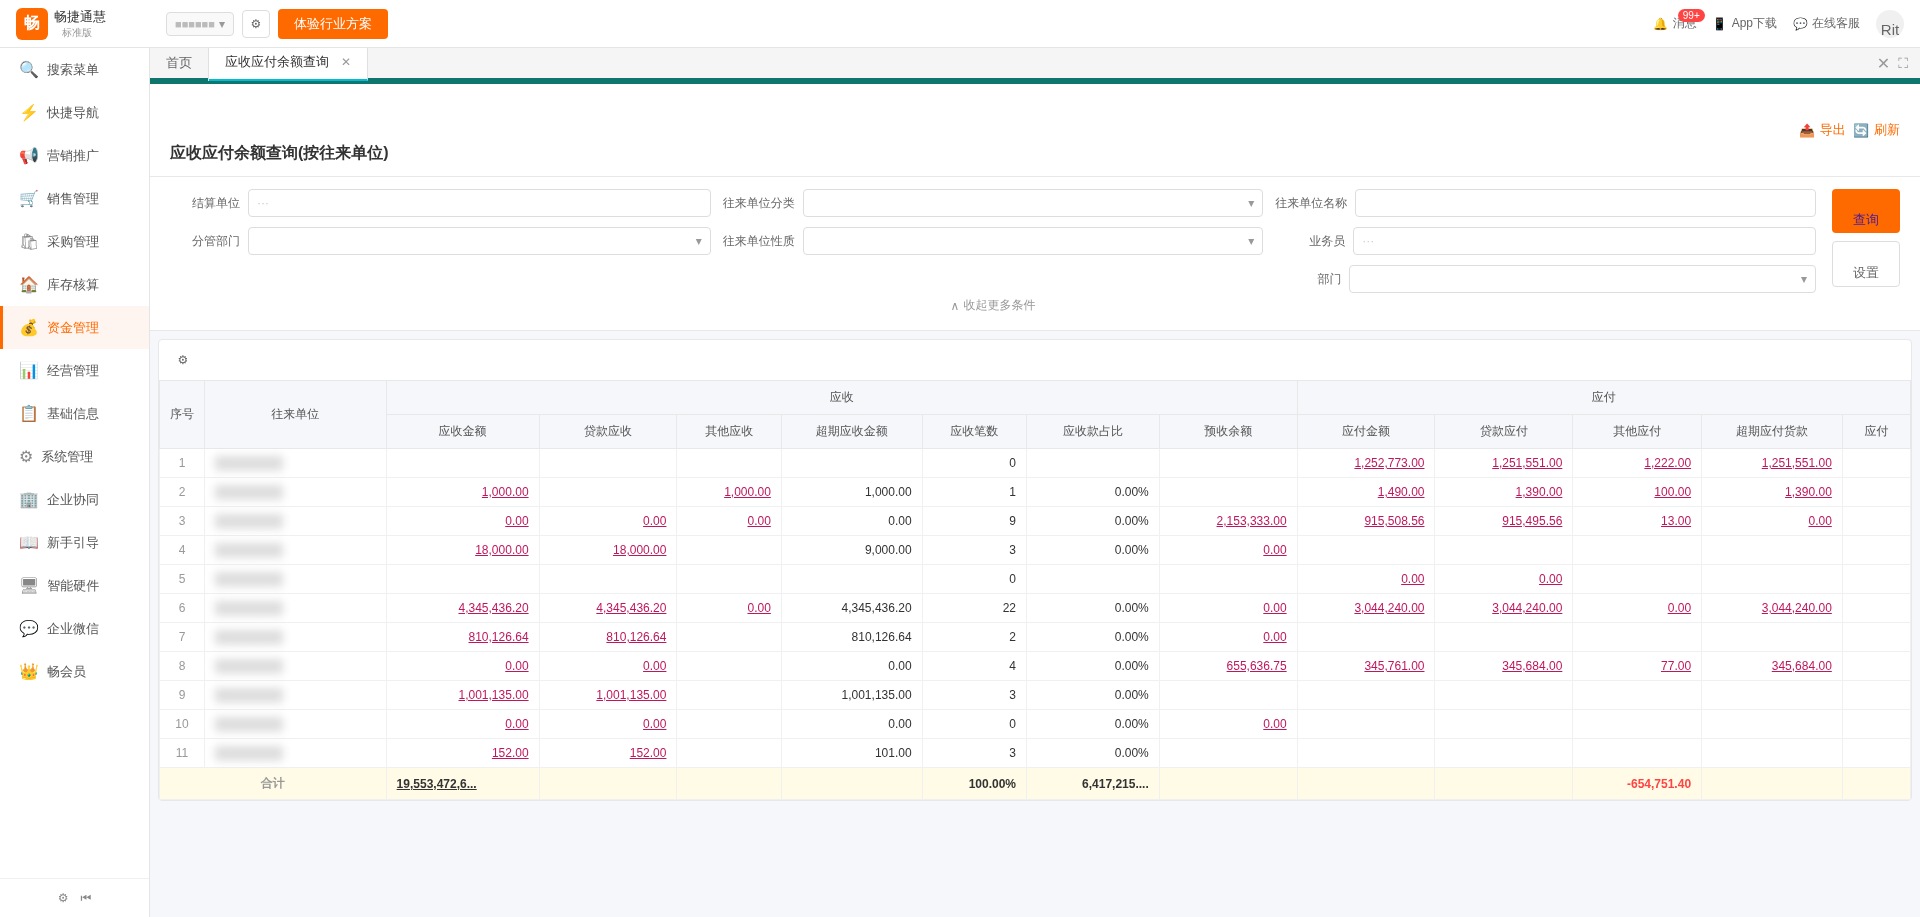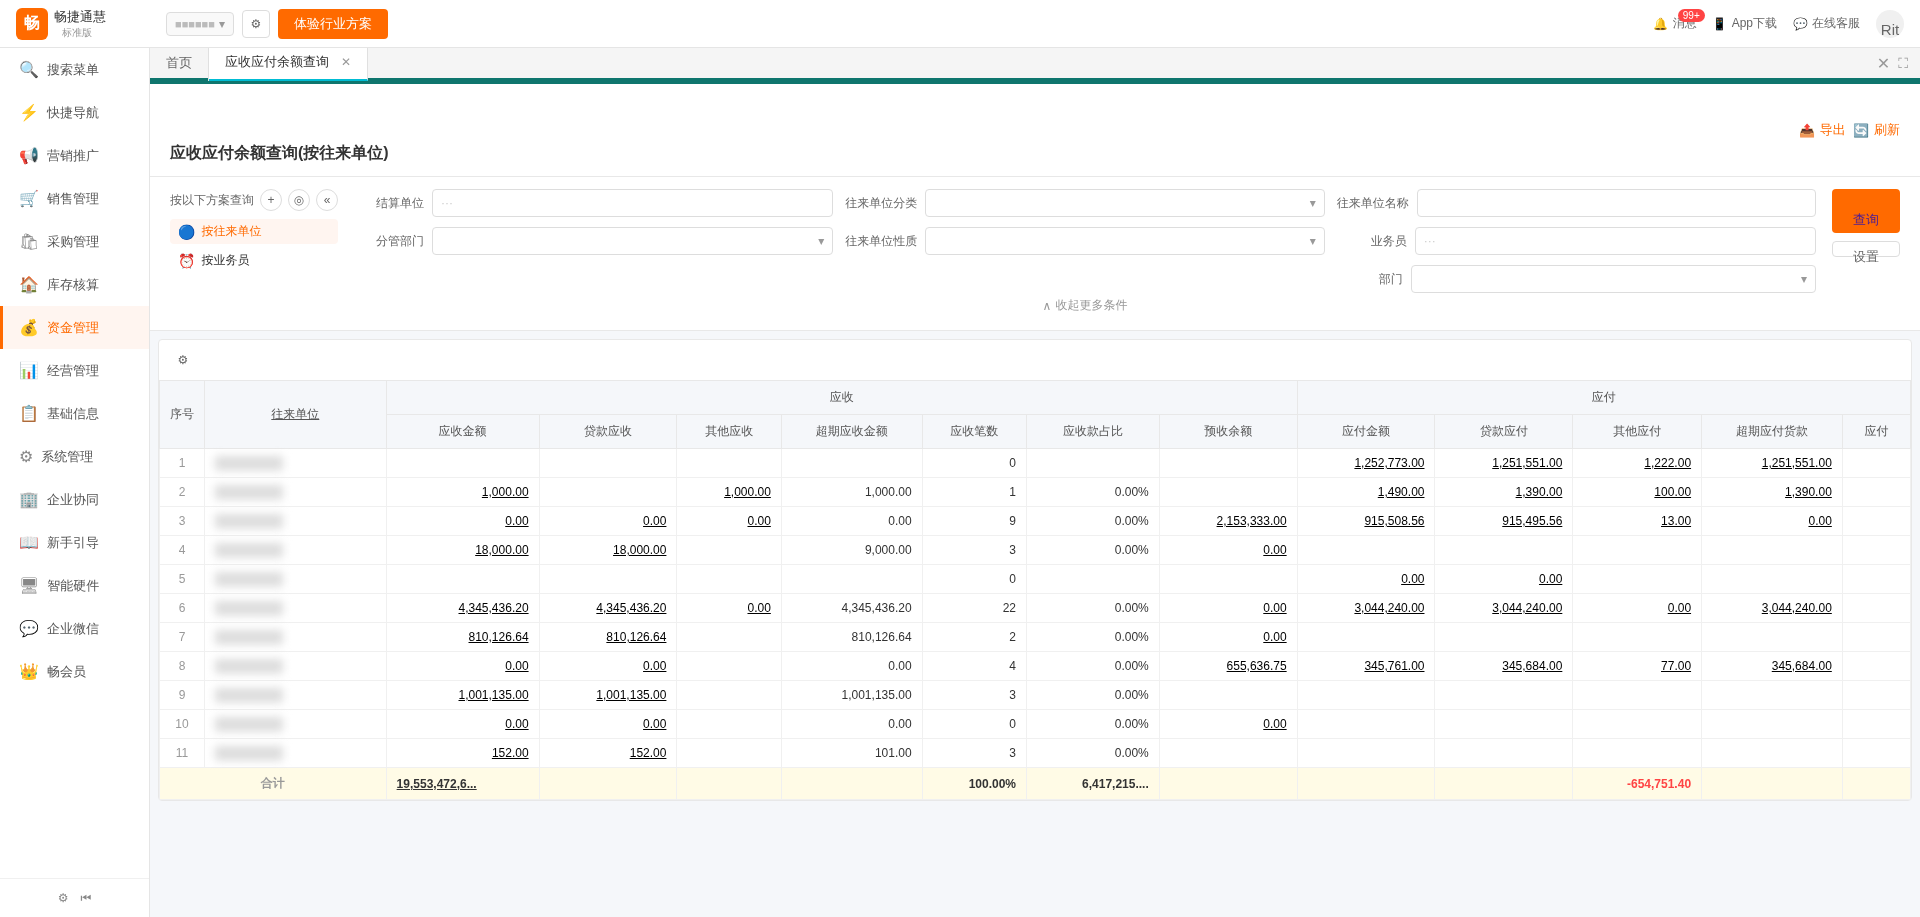--- a/index.html
+++ b/index.html
@@ -327,21 +327,21 @@
       padding: 22px 20px;
       border-radius: 4px;
       cursor: pointer;
       font-size: 13px;
       height: 32px;
     }
     .set-btn {
       background: #fff;
       color: #666;
       border: 1px solid #ddd;
-      padding: 6px 20px;
+      padding: 22px 20px;
       border-radius: 4px;
       cursor: pointer;
       font-size: 13px;
       height: 16px;
     }
 
     
     .table-section {
       background: #fff;
       margin: 8px;
@@ -388,21 +388,21 @@
     }
     .data-table td:first-child {
       text-align: center;
       color: #999;
     }
     .data-table tr.summary-row td {
       background: #fffbe6;
       font-weight: bold;
     }
     .link-cell {
-      color: #000000;
+      color: #be185d;
       text-decoration: underline;
       cursor: pointer;
     }
     .group-header th {
       text-align: center;
       font-weight: normal;
     }
     .blurred {
       filter: blur(4px);
       user-select: none;
@@ -553,38 +553,20 @@
           <div class="action-btn">
             <span>🔄</span>
             <span>刷新</span>
           </div>
         </div>
       </div>
 
       <div class="filter-area">
         <div style="display:flex;gap:16px;">
 
-          <div style="min-width:160px;">
-            <div style="display:flex;align-items:center;gap:6px;margin-bottom:8px;">
-              <span style="font-size:12px;color:#666;">按以下方案查询</span>
-              <div class="filter-round-btn">+</div>
-              <div class="filter-round-btn">◎</div>
-              <div class="filter-round-btn">«</div>
-            </div>
-            <div class="scheme-list">
-              <div class="scheme-item active">
-                <span style="color:#ff6a00;font-size:14px;">🔵</span>
-                <span>按往来单位</span>
-              </div>
-              <div class="scheme-item">
-                <span style="color:#bbb;font-size:14px;">⏰</span>
-                <span>按业务员</span>
-              </div>
-            </div>
-          </div>
 
           <div style="flex:1;">
             <div class="filter-fields-row">
               <div class="filter-field">
                 <span class="field-label">结算单位</span>
                 <div class="field-input">
                   <span class="field-dots">···</span>
                 </div>
               </div>
               <div class="filter-field">
@@ -649,21 +631,21 @@
 
       <div class="table-section">
         <div class="table-toolbar">
           <div class="settings-icon-btn">⚙</div>
         </div>
         <div class="table-wrapper">
           <table class="data-table">
             <thead>
               <tr class="group-header">
                 <th rowspan="2" style="width:40px;">序号</th>
-                <th rowspan="2" style="min-width:120px;text-decoration:underline;">往来单位</th>
+                <th rowspan="2" style="min-width:120px;">往来单位</th>
                 <th colspan="7" style="border-bottom:none;">应收</th>
                 <th colspan="5" style="border-bottom:none;">应付</th>
               </tr>
               <tr>
                 <th>应收金额</th>
                 <th>贷款应收</th>
                 <th>其他应收</th>
                 <th>超期应收金额</th>
                 <th>应收笔数</th>
                 <th>应收款占比</th>

